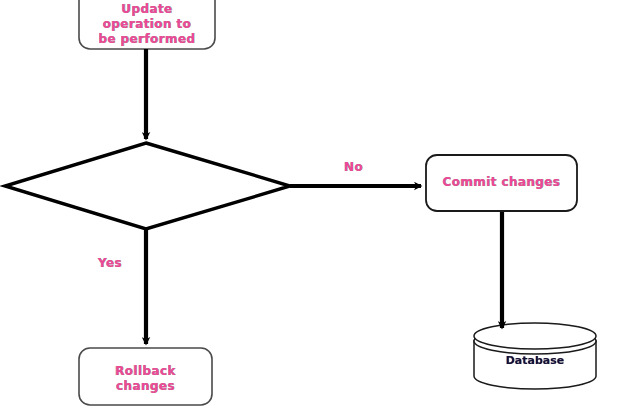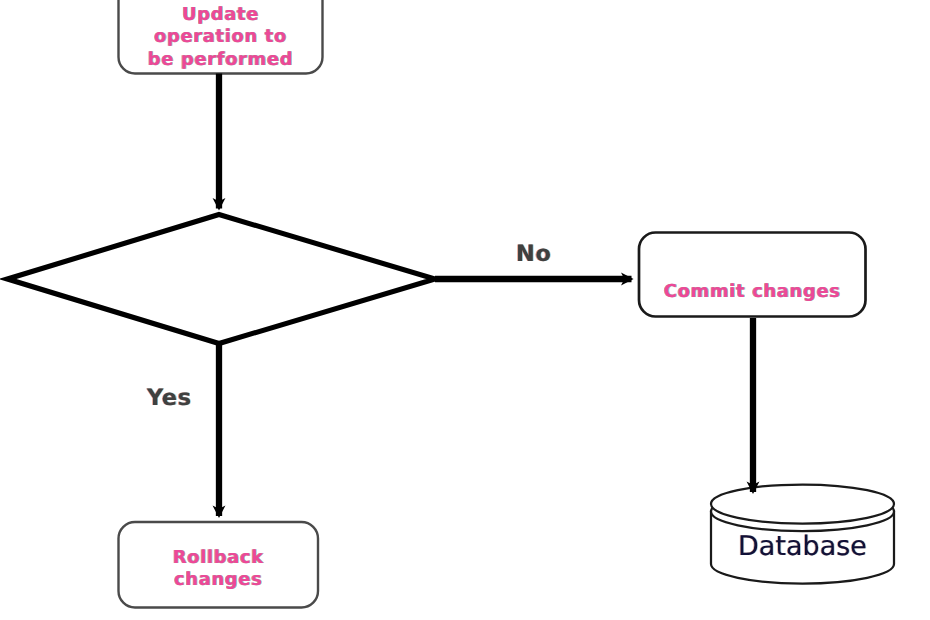--- a/index.html
+++ b/index.html
@@ -31,34 +31,34 @@
     font-family: "DejaVu Sans", sans-serif;
     font-weight: bold;
     letter-spacing: 0.4px;
     line-height: 15px;
     font-size: 12px;
     white-space: pre-line;
     text-shadow: -0.55px 0 rgba(200,60,20,0.55), 0.55px 0 rgba(0,140,190,0.45);
   }
   .edge-label {
     position: absolute;
-    color: #404040;
+    color: #ec4899;
     font-family: "DejaVu Sans", sans-serif;
     font-weight: bold;
-    font-size: 15px;
+    font-size: 12px;
     letter-spacing: 0.4px;
     text-shadow: -0.55px 0 rgba(200,60,20,0.55), 0.55px 0 rgba(0,140,190,0.45);
   }
   .db-label {
     position: absolute;
     text-align: center;
     color: #101038;
     font-family: "DejaVu Sans", sans-serif;
-    font-weight: normal;
-    font-size: 18px;
+    font-weight: bold;
+    font-size: 11px;
     letter-spacing: 0px;
     text-shadow: -0.5px 0 rgba(190,70,25,0.5), 0.5px 0 rgba(0,130,180,0.35);
   }
 </style>
 </head>
 <body>
 
 <div id="canvas">
 
   <svg id="flow-svg" viewBox="0 0 620 413">
@@ -89,21 +89,21 @@
     <line x1="146" y1="229" x2="146" y2="344" stroke="#000000" stroke-width="4.2" marker-end="url(#arrowhead)"></line>
 
     <line x1="502" y1="212" x2="502" y2="328" stroke="#000000" stroke-width="4.2" marker-end="url(#arrowhead)"></line>
   </svg>
 
   <div class="node-label" style="left:79px; top:2px; width:136px;">Update
 operation to
 be performed</div>
 
 
-  <div class="node-label" style="left:426px; top:175px; width:151px;margin-top:12px;">Commit changes</div>
+  <div class="node-label" style="left:426px; top:175px; width:151px;">Commit changes</div>
 
   <div class="node-label" style="left:79px; top:364px; width:133px;">Rollback
 changes</div>
 
   <div class="db-label" style="left:474px; top:354px; width:122px;">Database</div>
 
   <div class="edge-label" style="left:344px; top:160px;">No</div>
 
   <div class="edge-label" style="left:98px; top:256px;">Yes</div>
 

